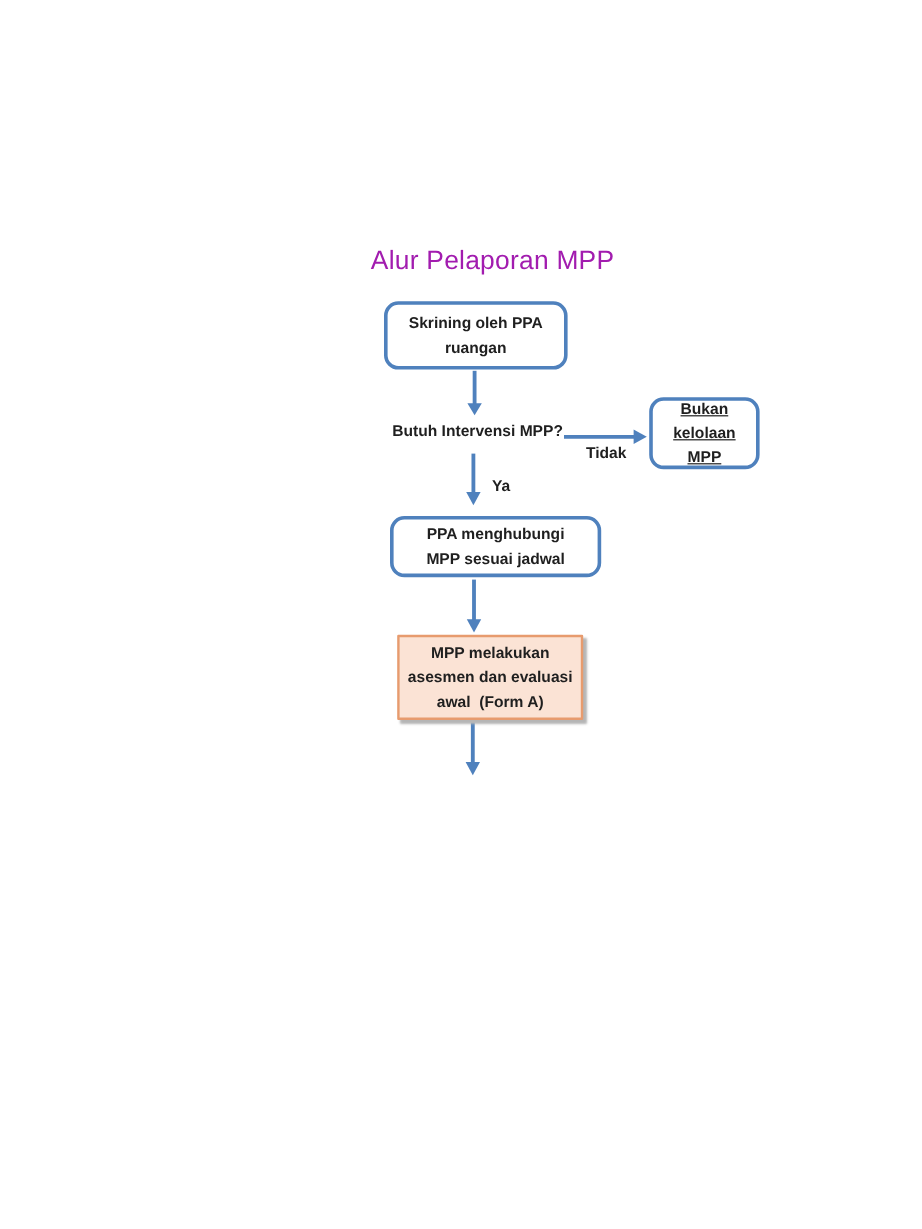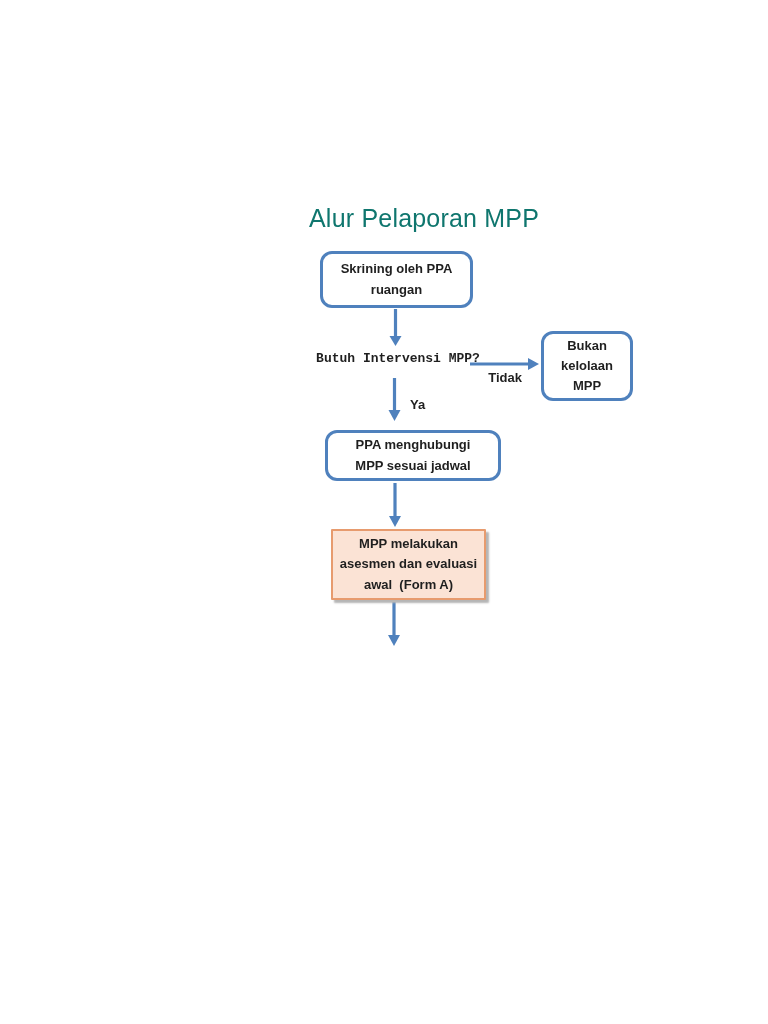--- a/index.html
+++ b/index.html
@@ -11,44 +11,44 @@
   }
   html,body{margin:0;padding:0;}
   body{
     width:768px;height:1024px;background:#ffffff;
     font-family:"Liberation Sans",sans-serif;color:var(--ink);
     position:relative;overflow:hidden;
   }
   .page{position:absolute;inset:0;}
   .title{
     position:absolute;left:309px;top:204px;
-    font-size:25px;font-weight:400;color:#0f766e;
+    font-size:22px;font-weight:400;color:#a21caf;
     white-space:pre;letter-spacing:0.2px;text-align:right;
   }
   .node{
     position:absolute;box-sizing:border-box;
     display:flex;align-items:center;justify-content:center;
     text-align:center;font-weight:700;font-size:13px;line-height:1.54;
     white-space:pre-wrap;background:#ffffff;color:var(--ink);
   }
   .node.blue{border:3px solid var(--blue);border-radius:12px;}
   .node.orange{
     border:2px solid var(--orange-border);background:var(--orange-fill);
     box-shadow:3px 3px 2px var(--shadow);border-radius:1px;
   }
   .node-skrining{left:320px;top:251px;width:153px;height:57px;}
-  .node-bukan{left:541px;top:331px;width:92px;height:70px;}
+  .node-bukan{left:541px;top:331px;width:92px;height:60px;text-decoration:underline;}
   .node-ppa{left:325px;top:430px;width:176px;height:51px;}
   .node-asesmen{left:331px;top:529px;width:155px;height:71px;}
   .node-implementasi{left:331px;top:648px;width:155px;height:46px;}
   .floating-label{
     position:absolute;font-weight:700;font-size:13px;color:var(--ink);
     white-space:pre;
   }
-  .q-label{left:308px;top:351px;width:180px;text-align:center;font-family:Liberation Mono, monospace;}
+  .q-label{left:308px;top:351px;width:180px;text-align:center;}
   .no-label{left:478px;top:370px;width:44px;text-align:right;}
   .yes-label{left:410px;top:397px;}
   svg.arrows{position:absolute;inset:0;pointer-events:none;}
   .arrow-line{stroke:var(--blue);stroke-width:3.2;fill:none;}
   .arrow-head{fill:var(--blue);stroke:none;}
 </style>
 </head>
 <body>
 
 <div class="page">

